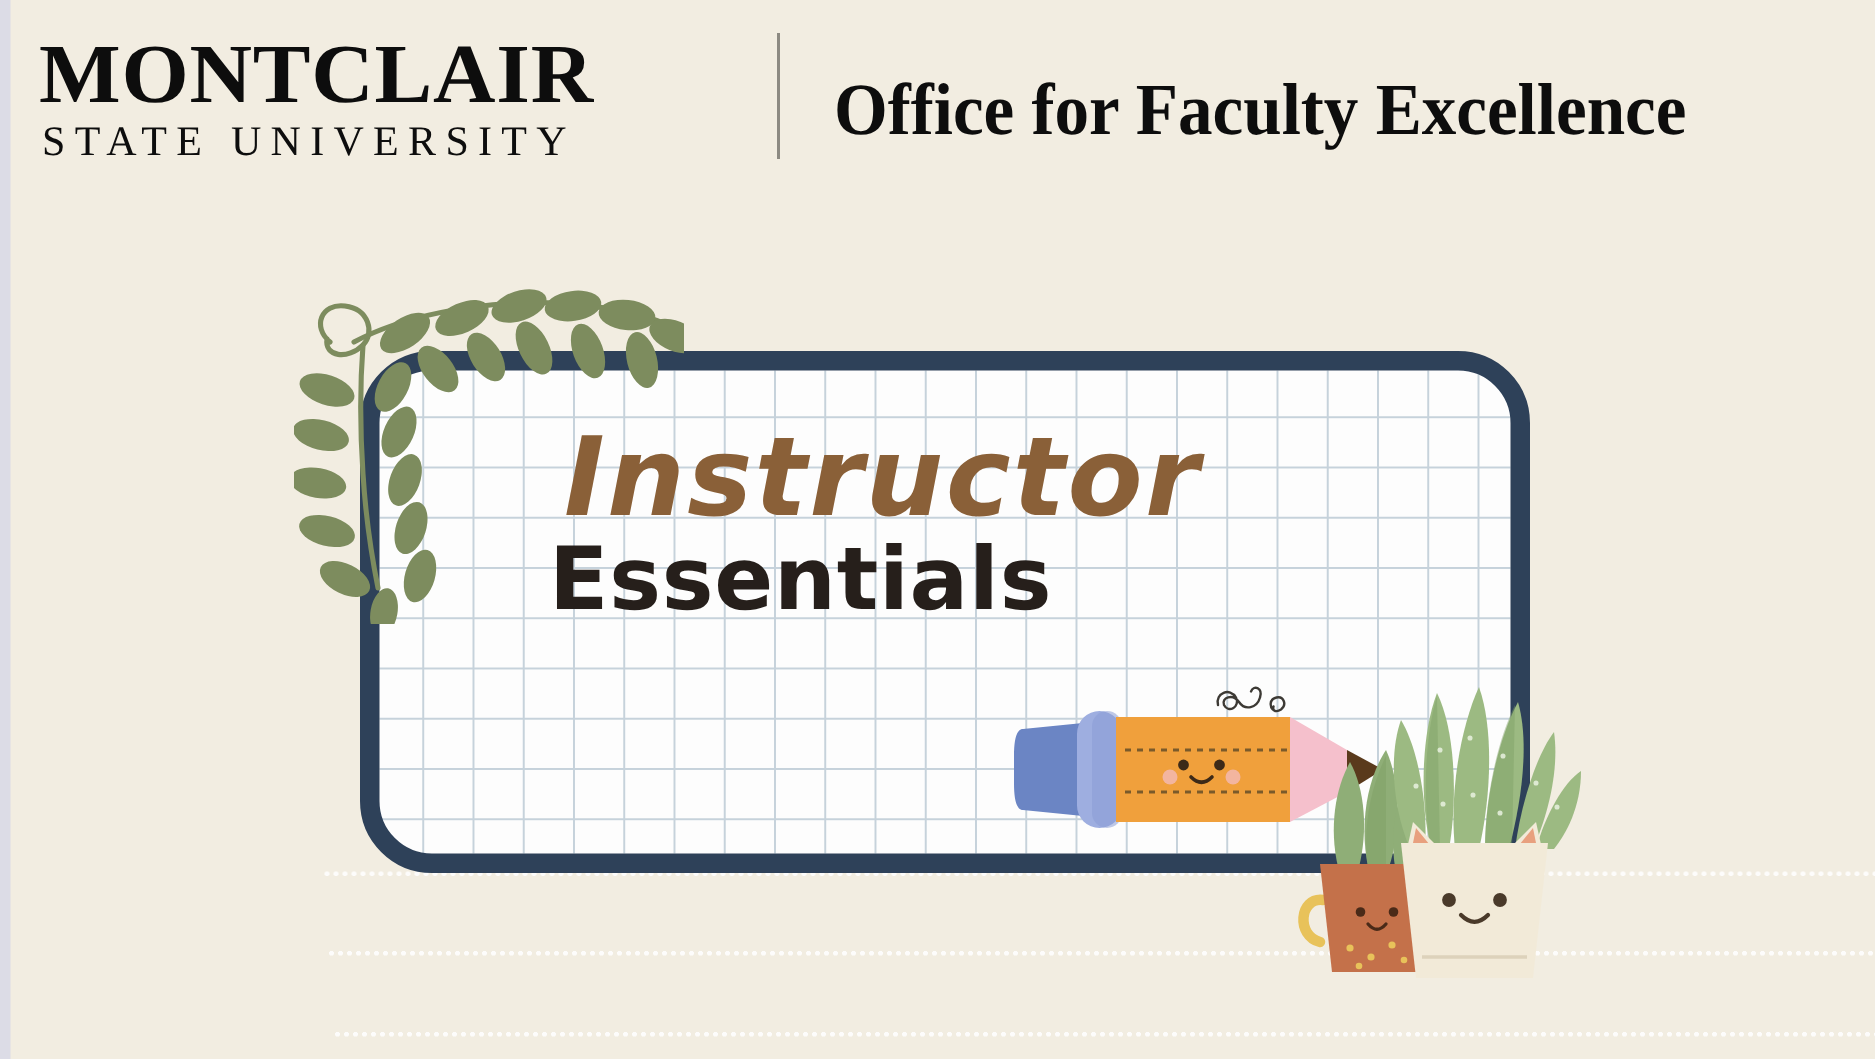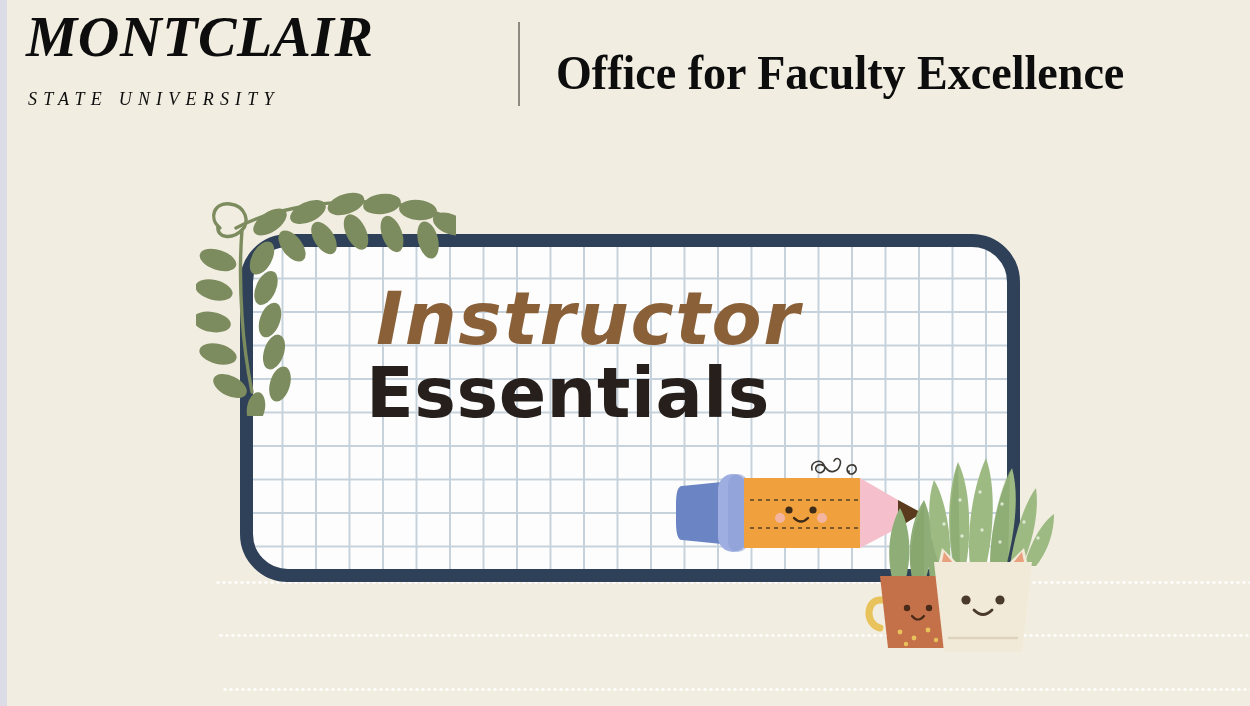--- a/index.html
+++ b/index.html
@@ -31,44 +31,43 @@
 
   
   #header {
     position: absolute;
     left: 0; top: 0;
     width: 1250px; height: 125px;
     z-index: 30;
   }
   #logo-block {
     position: absolute;
-    left: 26px; top: 8px;
+    left: 26px; top: 21px;
     width: 470px;
-    font-style: italic;
   }
   #logo-main {
     font-family: "Liberation Serif", serif;
     font-weight: bold;
     font-size: 56px;
     line-height: 58px;
     letter-spacing: 0.5px;
     color: #0d0d0d;
     white-space: nowrap;
     transform: scaleX(1.03);
     transform-origin: left center;
   }
   #logo-sub {
     font-family: "Liberation Serif", serif;
     font-weight: normal;
-    font-size: 18px;
+    font-size: 28px;
     line-height: 30px;
     letter-spacing: 6.2px;
     color: #0d0d0d;
     white-space: nowrap;
-    margin-top: 18px;
+    margin-top: 1px;
     padding-left: 2px;
   }
   #header-divider {
     position: absolute;
     left: 518px; top: 22px;
     width: 2px; height: 84px;
     background: #8d8a82;
   }
   #office-title {
     position: absolute;
@@ -127,21 +126,21 @@
   }
   #title-line-1 {
     left: 136px; top: 42px;
     font-size: 73px;
     letter-spacing: 1.5px;
     color: #8a6038;
     font-style: italic;
   }
   #title-line-2 {
     left: 126px; top: 118px;
-    font-size: 70px;
+    font-size: 58px;
     letter-spacing: 0.5px;
     color: #261f1b;
     text-align: center;
   }
 
   
   #leaf-sprig {
     position: absolute;
     left: 196px; top: 176px;
     width: 260px; height: 240px;

